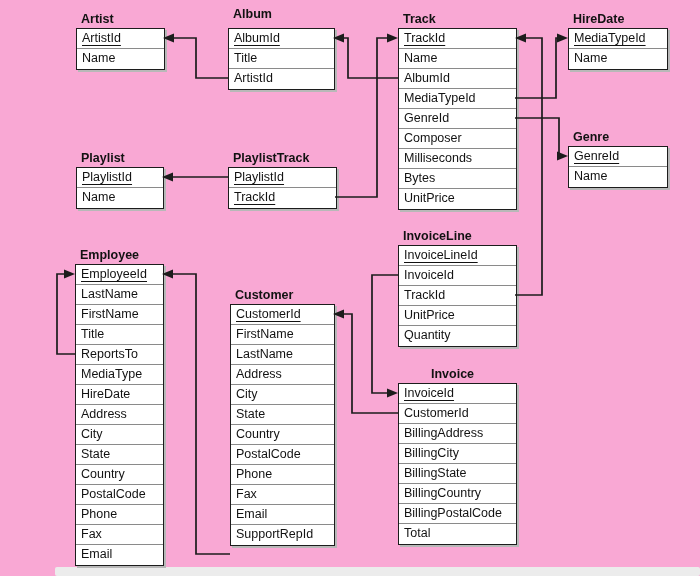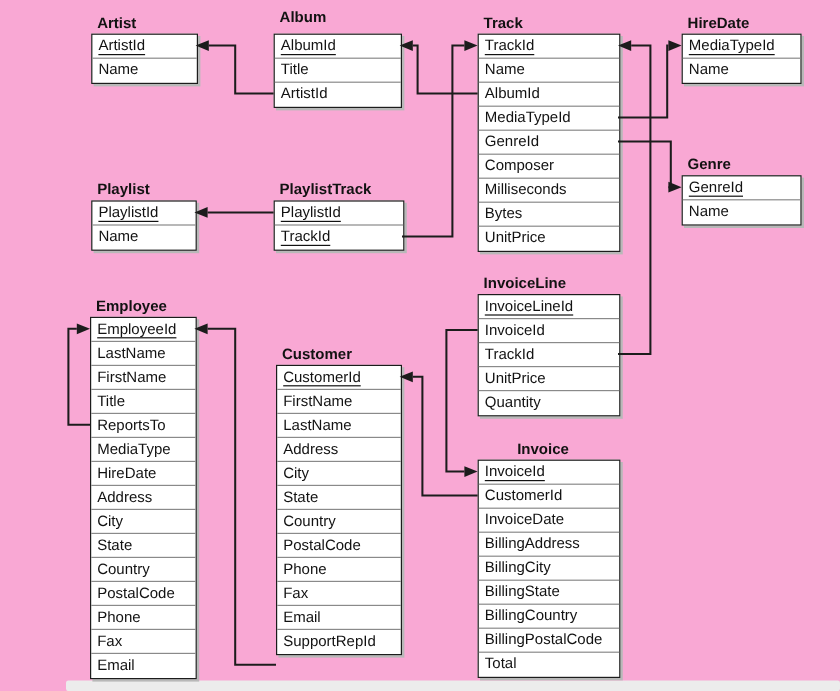--- a/index.html
+++ b/index.html
@@ -137,21 +137,20 @@
       <div class="tbl-row"><span class="pk">InvoiceLineId</span></div>
       <div class="tbl-row"><span>InvoiceId</span></div>
       <div class="tbl-row"><span>TrackId</span></div>
       <div class="tbl-row"><span>UnitPrice</span></div>
       <div class="tbl-row"><span>Quantity</span></div>
     </div>
     <div class="tbl-title" style="left: 403px; top: 367px; margin-left: 28px;">Invoice</div>
     <div class="tbl-box" style="left: 398px; top: 383px; width: 117px;">
       <div class="tbl-row"><span class="pk">InvoiceId</span></div>
       <div class="tbl-row"><span>CustomerId</span></div>
-      <div class="tbl-row"><span>InvoiceDate</span></div>
       <div class="tbl-row"><span>BillingAddress</span></div>
       <div class="tbl-row"><span>BillingCity</span></div>
       <div class="tbl-row"><span>BillingState</span></div>
       <div class="tbl-row"><span>BillingCountry</span></div>
       <div class="tbl-row"><span>BillingPostalCode</span></div>
       <div class="tbl-row"><span>Total</span></div>
     </div>
   </div>
 
 </body></html>

